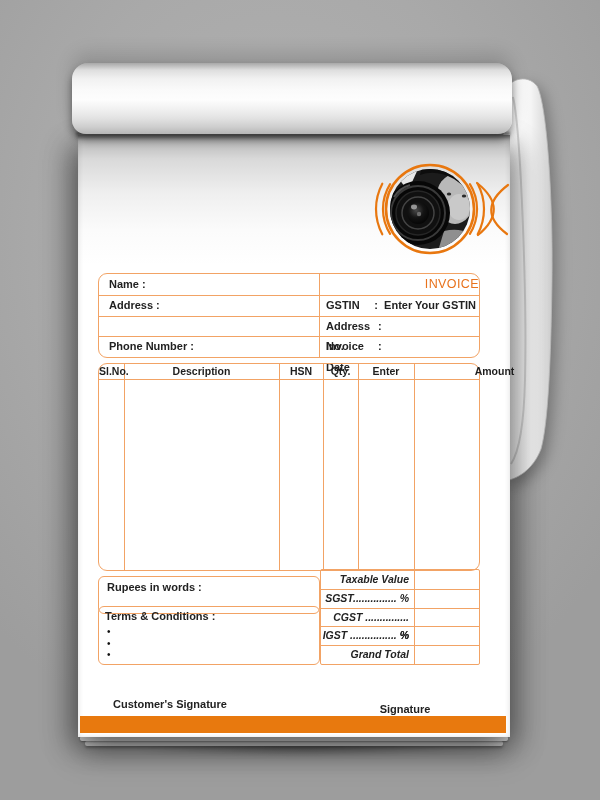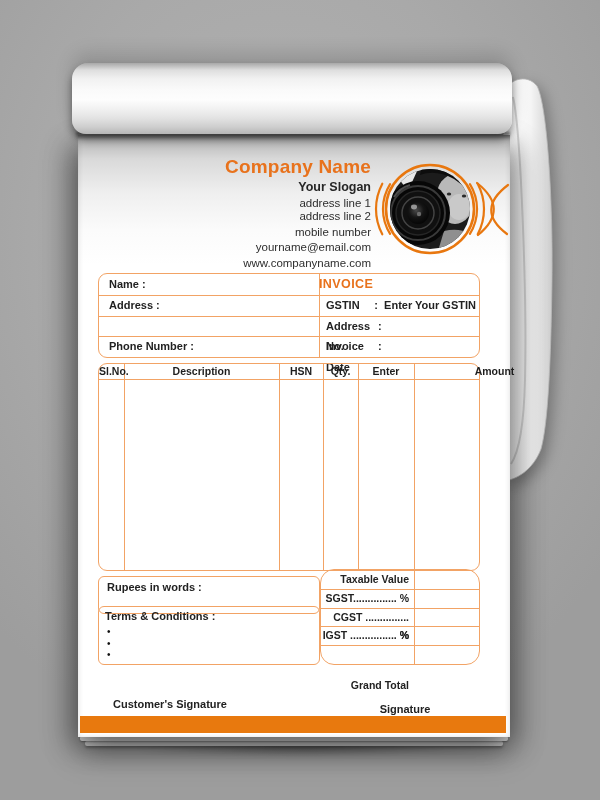--- a/index.html
+++ b/index.html
@@ -35,31 +35,31 @@
   .addr.tight{margin-top:2px;}
   .logo-svg{position:absolute;left:296px;top:22px;}
   .box{position:absolute;border:1px solid #f2a365;background:transparent;}
   .vline,.hline{position:absolute;background:#f2a365;}
   .vline{width:1px;top:0;bottom:0;}
   .hline{height:1px;left:0;right:0;}
   .cell-label{position:absolute;font-size:11px;font-weight:700;color:#222;}
   .cbox{left:20px;top:138px;width:380px;height:83px;border-radius:9px;}
   .itable{left:20px;top:228px;width:380px;height:206px;border-radius:9px;}
   .th{position:absolute;top:0;height:15px;line-height:15px;text-align:center;font-size:10.5px;font-weight:bold;color:#1e1e1e;}
-  .inv-title{position:absolute;left:220px;width:160px;top:0;height:21px;line-height:21px;text-align:left;
-             font-size:12.5px;font-weight:bold;color:#e8721c;letter-spacing:.4px;}
+  .inv-title{position:absolute;left:220px;width:160px;top:0;height:21px;line-height:21px;text-align:right;
+             font-size:12.5px;font-weight:normal;color:#e8721c;letter-spacing:.4px;}
   .frow{position:absolute;left:227px;width:150px;height:21px;line-height:21px;font-size:11px;font-weight:600;color:#222;display:flex;}
   .flabel{display:inline-block;width:52px;}
   .fval{white-space:pre;}
   .rupees{left:20px;top:441px;width:220px;height:36px;border-radius:6px;}
   .terms{left:20px;top:471px;width:220px;height:57px;border-radius:6px;}
   .bullets{position:absolute;left:8px;top:19px;font-size:10px;line-height:11.5px;color:#111;}
-  .taxbox{left:242px;top:434px;width:158px;height:94px;border-radius:14px;}
+  .taxbox{left:242px;top:434px;width:158px;height:94px;border-radius:2px;font-style:italic;}
   .taxrow{position:absolute;left:0;width:88px;height:19px;line-height:19px;text-align:right;font-size:10.5px;font-weight:600;color:#222;}
-  .taxrow.bold{font-weight:bold;margin-top:31px;}
+  .taxrow.bold{font-weight:bold;}
   .sig{position:absolute;font-size:11px;font-weight:600;color:#222;text-align:center;width:150px;}
   .sig-left{left:17px;top:563px;}
   .sig-right{left:252px;top:568px;}
   .orange-bar{position:absolute;left:2px;top:581px;width:426px;height:17px;background:#e8790e;}
 </style>
 </head>
 <body>
 
 <div class="stage">
 
@@ -75,29 +75,20 @@
     <path d="M503,95 C507,79 527,73 537,86 C547,104 553,200 552,280 C551,360 548,424 541,449 C533,470 517,479 505,481 L503,300 Z" fill="url(#sheetg)" stroke="#b9b9b9" stroke-width="0.8"></path>
     <path d="M513,97 C521,130 527,300 525,380 C524,422 519,452 511,464" fill="none" stroke="#d4d4d4" stroke-width="2"></path>
   </svg>
 
   <div class="under-shadow"></div>
   <div class="edge2"></div>
   <div class="edge1"></div>
 
   <div class="page">
 
-    <div class="hdr">
-      <div class="company">Company Name</div>
-      <div class="slogan">Your Slogan</div>
-      <div class="addr">address line 1</div>
-      <div class="addr tight">address line 2</div>
-      <div class="addr">mobile number</div>
-      <div class="addr">yourname@email.com</div>
-      <div class="addr">www.companyname.com</div>
-    </div>
 
     <svg class="logo-svg" width="140" height="106" viewBox="296 22 140 106">
       <defs>
         <clipPath id="lc">
             <circle cx="352" cy="74" r="40"></circle>
           </clipPath>
         <radialGradient id="lensg" cx="0.42" cy="0.38" r="0.75">
           <stop offset="0" stop-color="#4a4a4a"></stop>
           <stop offset="0.45" stop-color="#141414"></stop>
           <stop offset="1" stop-color="#000000"></stop>

